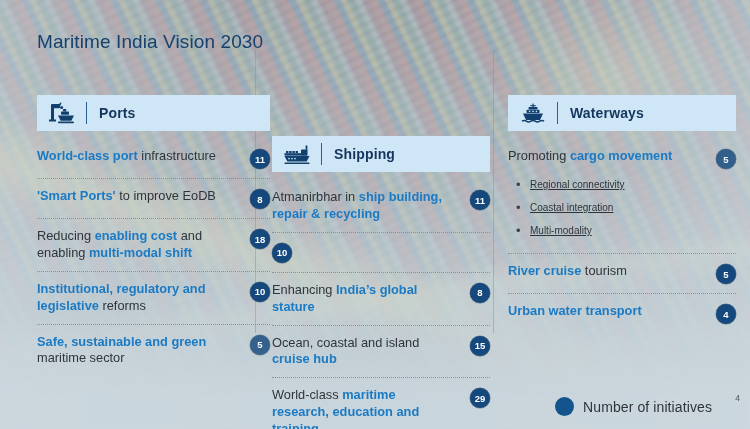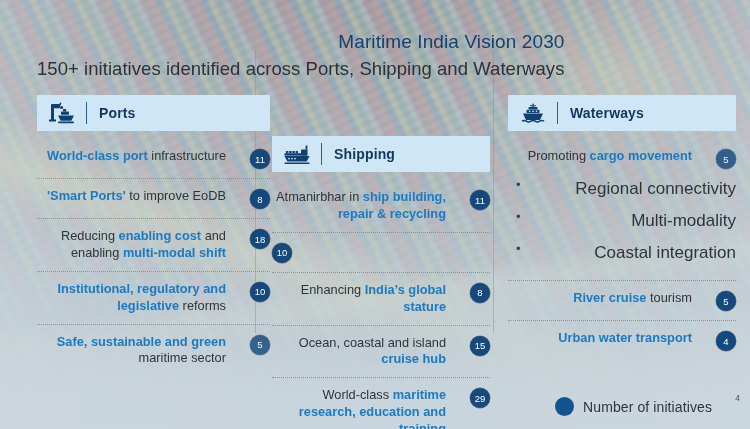--- a/index.html
+++ b/index.html
@@ -114,21 +114,20 @@
   .columns {
     position: absolute;
     left: 0;
     top: 95px;
     width: 750px;
     z-index: 6;
   }
   .col {
     position: absolute;
     top: 0;
-    text-align: right;
   }
   .col-ports     { left: 37px;  width: 233px; }
   .col-shipping  { left: 272px; width: 218px; margin-top: 41px; }
   .col-waterways { left: 508px; width: 228px; }
 
   
   .col-head {
     height: 36px;
     background: #cfe6f7;
     display: flex;
@@ -196,41 +195,42 @@
   .item-text .plain { color: #2f343a; font-weight: 400; }
 
   .badge {
     flex: 0 0 auto;
     width: 20px;
     height: 20px;
     border-radius: 50%;
     background: #15497d;
     color: #ffffff;
     font-size: 9.5px;
-    font-weight: 400;
+    font-weight: 700;
     display: flex;
     align-items: center;
     justify-content: center;
     margin-top: 1px;
     box-shadow: 0 0 0 .5px rgba(10,40,70,.5);
   }
   .badge.faded { opacity: .82; }
 
   
   .sub-list {
     margin: 4px 0 2px 0;
     padding: 0;
     list-style: none;
   }
   .sub-list li {
     position: relative;
-    font-size: 17px;
+    font-size: 10px;
     line-height: 1.3;
     color: #2f343a;
     padding: 5px 0 5px 22px;
+    text-decoration: underline;
   }
   .sub-list li::before {
     content: "•";
     position: absolute;
     left: 8px;
     top: 4px;
     color: #3a4148;
     font-size: 13px;
   }
   .item-bulleted { display: block; }
@@ -280,21 +280,20 @@
     <div class="layer bg-containers"></div>
     <div class="layer bg-crane"></div>
     <div class="layer bg-dark-ship"></div>
     <div class="layer bg-wash"></div>
     <div class="layer bg-wash2"></div>
     <div class="layer bg-blur"></div>
   </div>
 
   <div class="title-block">
     <div class="title-main">Maritime India Vision 2030</div>
-    <div class="title-sub">150+ initiatives identified across Ports, Shipping and Waterways</div>
   </div>
 
   <div class="col-divider divider-1"></div>
   <div class="col-divider divider-2"></div>
 
   <div class="columns">
 
     <div class="col col-ports">
       <div class="col-head">
         <span class="col-head-icon">
@@ -400,22 +399,22 @@
         <span class="col-head-label">Waterways</span>
       </div>
       <div class="items">
           <div class="item item-bulleted">
             <div class="head-row">
               <div class="item-text"><span class="plain">Promoting </span><b>cargo movement</b></div>
               <span class="badge faded">5</span>
             </div>
             <ul class="sub-list">
               <li>Regional connectivity</li>
+              <li>Coastal integration</li>
               <li>Multi-modality</li>
-              <li>Coastal integration</li>
             </ul>
           </div>
           <div class="item">
             <div class="item-text"><b>River cruise</b><span class="plain"> tourism</span></div>
             <span class="badge">5</span>
           </div>
           <div class="item">
             <div class="item-text"><b>Urban water transport</b></div>
             <span class="badge">4</span>
           </div>

